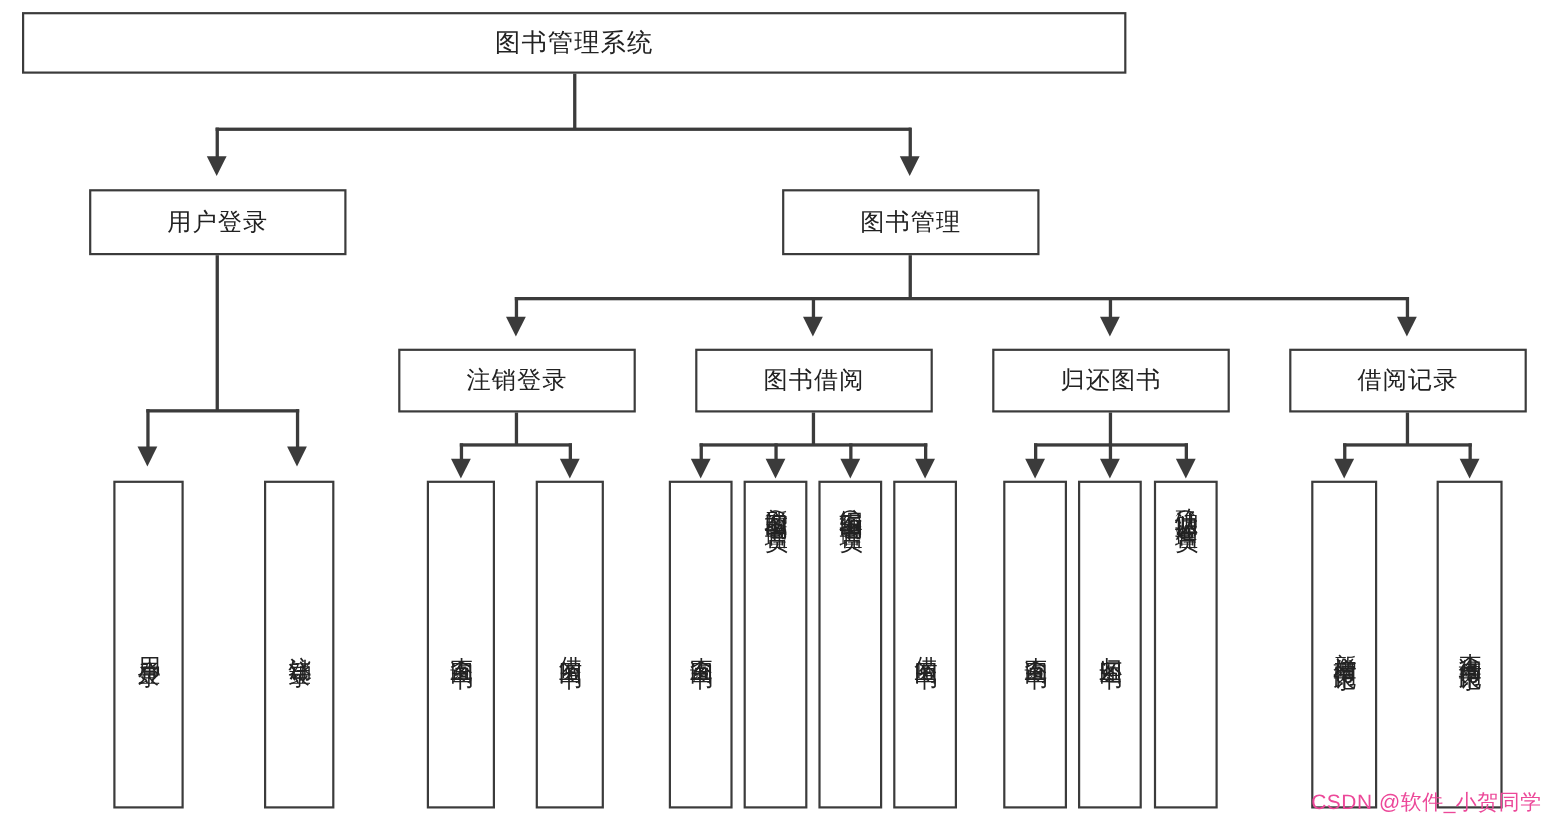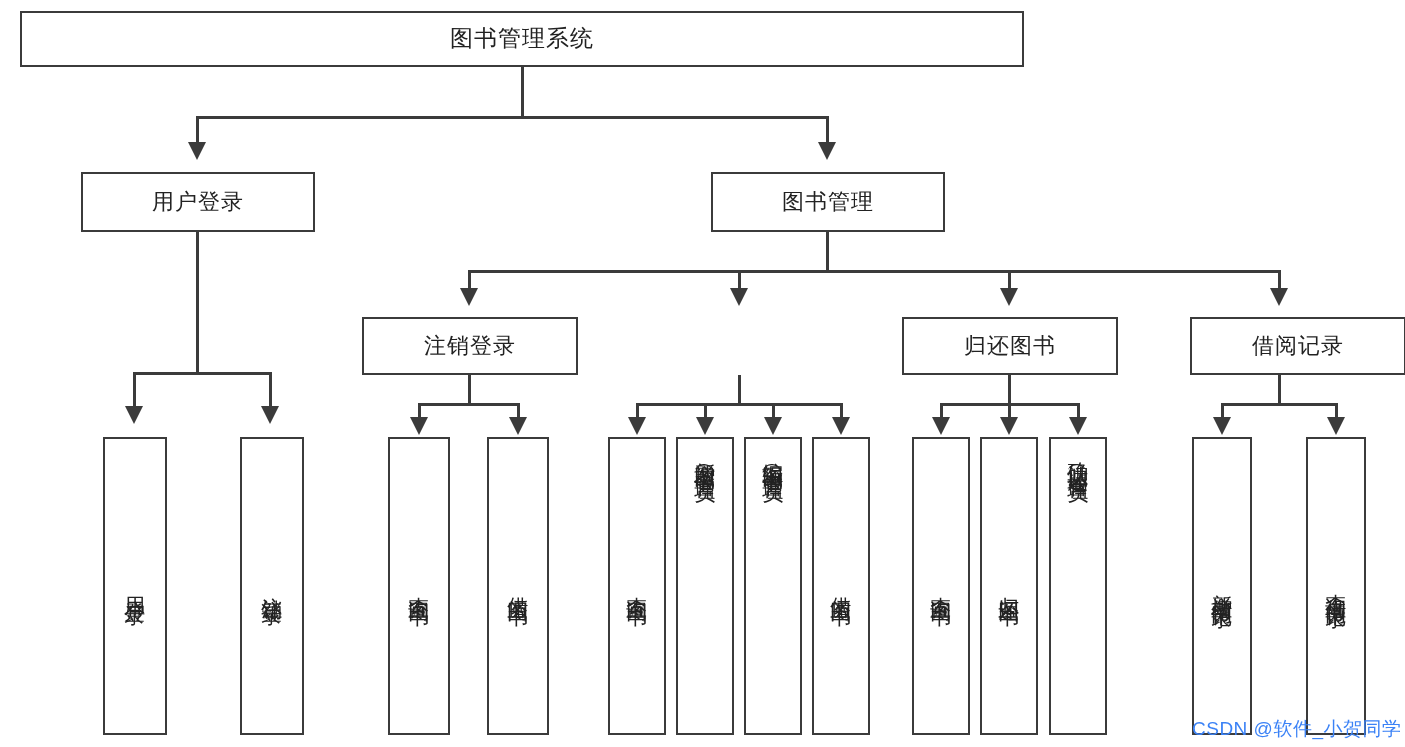--- a/index.html
+++ b/index.html
@@ -57,21 +57,21 @@
     width:0;height:0;
     border-left:9px solid transparent;
     border-right:9px solid transparent;
     border-top:18px solid #3b3b3b;
   }
 
   
   #watermark{
     position:absolute;
     font-size:19px;
-    color:#3b82f6;
+    color:#ec4899;
     white-space:nowrap;
     letter-spacing:0.5px;
     font-family:"Liberation Sans","DejaVu Sans",sans-serif;
   }
 </style>
 </head>
 <body>
 
 <div id="diagram-root">
 
@@ -109,24 +109,27 @@
   <div class="ln vln" style="left:738px;top:270px;width:3px;height:20px;"></div>
   <div class="arrow" style="left:730px;top:288px;"></div>
   <div class="ln vln" style="left:1008px;top:270px;width:3px;height:20px;"></div>
   <div class="arrow" style="left:1000px;top:288px;"></div>
   <div class="ln vln" style="left:1278px;top:270px;width:3px;height:20px;"></div>
   <div class="arrow" style="left:1270px;top:288px;"></div>
 
   <div class="node h" style="left:362px;top:317px;width:216px;height:58px;">
     <span>注销登录</span>
   </div>
+  <div class="node h" style="left:632px;top:317px;width:216px;height:58px;">
+    <span>图书借阅</span>
+  </div>
   <div class="node h" style="left:902px;top:317px;width:216px;height:58px;">
     <span>归还图书</span>
   </div>
-  <div class="node h" style="left:1172px;top:317px;width:216px;height:58px;margin-left:18px;">
+  <div class="node h" style="left:1172px;top:317px;width:216px;height:58px;">
     <span>借阅记录</span>
   </div>
 
   <div class="ln vln" style="left:468px;top:375px;width:3px;height:30px;"></div>
   <div class="ln hln" style="left:418px;top:403px;width:102px;height:3px;"></div>
   <div class="ln vln" style="left:418px;top:403px;width:3px;height:16px;"></div>
   <div class="arrow" style="left:410px;top:417px;"></div>
   <div class="ln vln" style="left:517px;top:403px;width:3px;height:16px;"></div>
   <div class="arrow" style="left:509px;top:417px;"></div>
 

